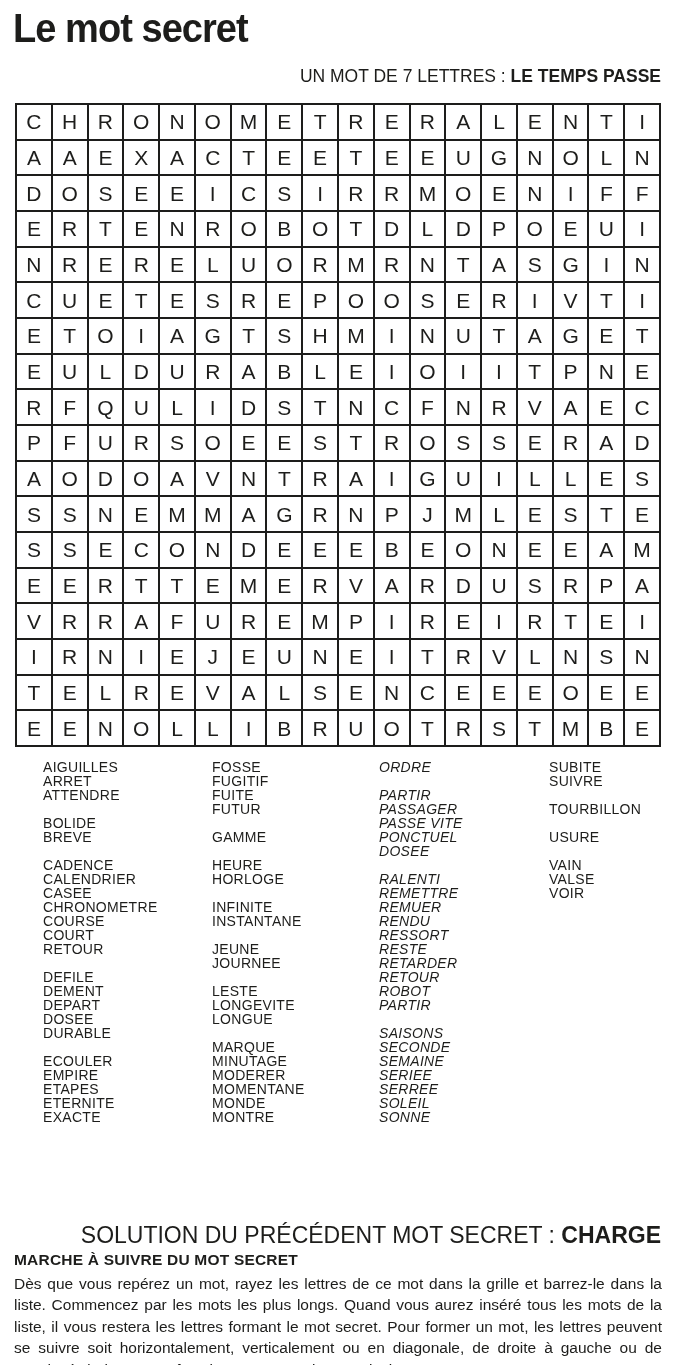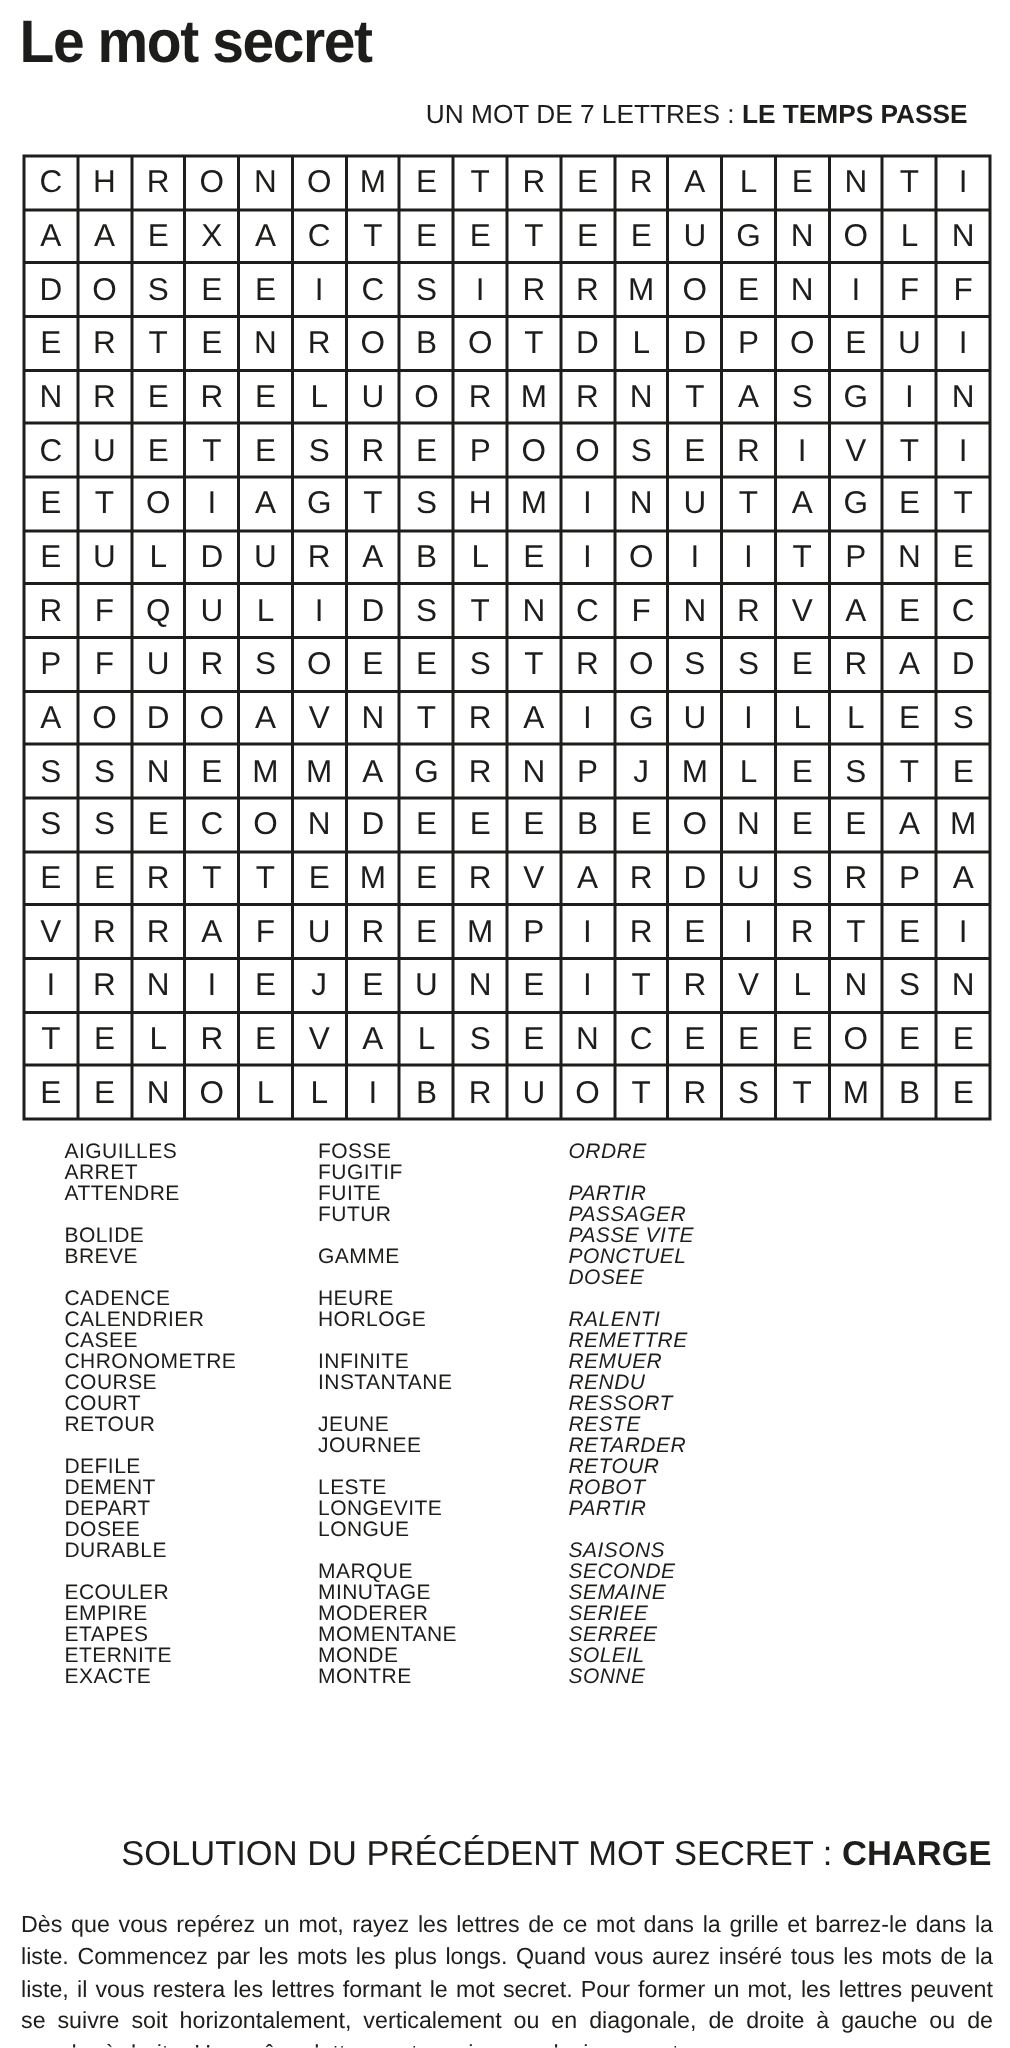--- a/index.html
+++ b/index.html
@@ -12,21 +12,21 @@
   .page { position:absolute; inset:0;padding-left:40px; }
 
   .title {
     position:absolute; left:13px; top:6px;
     font-size:40px; font-weight:bold; letter-spacing:-1px;
     transform:scaleX(0.95); transform-origin:left top;
     white-space:nowrap;
   }
 
   .subtitle {
-    position:absolute; right:28px; top:66px;
+    position:absolute; right:12px; top:66px;
     font-size:17.5px; white-space:nowrap;
   }
   .subtitle .bold { font-weight:bold; }
 
   .grid-wrap {
     position:absolute; left:15px; top:103px;
     width:646px; height:644px;
     background:#1d1d1b;
     display:grid;
     grid-template-columns:repeat(18,1fr);
@@ -481,19 +481,32 @@
       <div class="word-line">PARTIR</div>
       <div class="word-line">&nbsp;</div>
       <div class="word-line">SAISONS</div>
       <div class="word-line">SECONDE</div>
       <div class="word-line">SEMAINE</div>
       <div class="word-line">SERIEE</div>
       <div class="word-line">SERREE</div>
       <div class="word-line">SOLEIL</div>
       <div class="word-line">SONNE</div>
     </div>
+  <div class="word-col c3">
+      <div class="word-line">SUBITE</div>
+      <div class="word-line">SUIVRE</div>
+      <div class="word-line">&nbsp;</div>
+      <div class="word-line">TOURBILLON</div>
+      <div class="word-line">&nbsp;</div>
+      <div class="word-line">USURE</div>
+      <div class="word-line">&nbsp;</div>
+      <div class="word-line">VAIN</div>
+      <div class="word-line">VALSE</div>
+      <div class="word-line">VOIR</div>
+    </div>
 
   <div class="solution"><span>SOLUTION DU PRÉCÉDENT MOT SECRET : </span><span class="bold">CHARGE</span></div>
 
+  <div class="howto-heading">MARCHE À SUIVRE DU MOT SECRET</div>
 
   <div class="howto-body">Dès que vous repérez un mot, rayez les lettres de ce mot dans la grille et barrez-le dans la liste. Commencez par les mots les plus longs. Quand vous aurez inséré tous les mots de la liste, il vous restera les lettres formant le mot secret. Pour former un mot, les lettres peuvent se suivre soit horizontalement, verticalement ou en diagonale, de droite à gauche ou de gauche à droite. Une même lettre peut servir pour plusieurs mots.</div>
 
 </div>
 
 </body></html>

